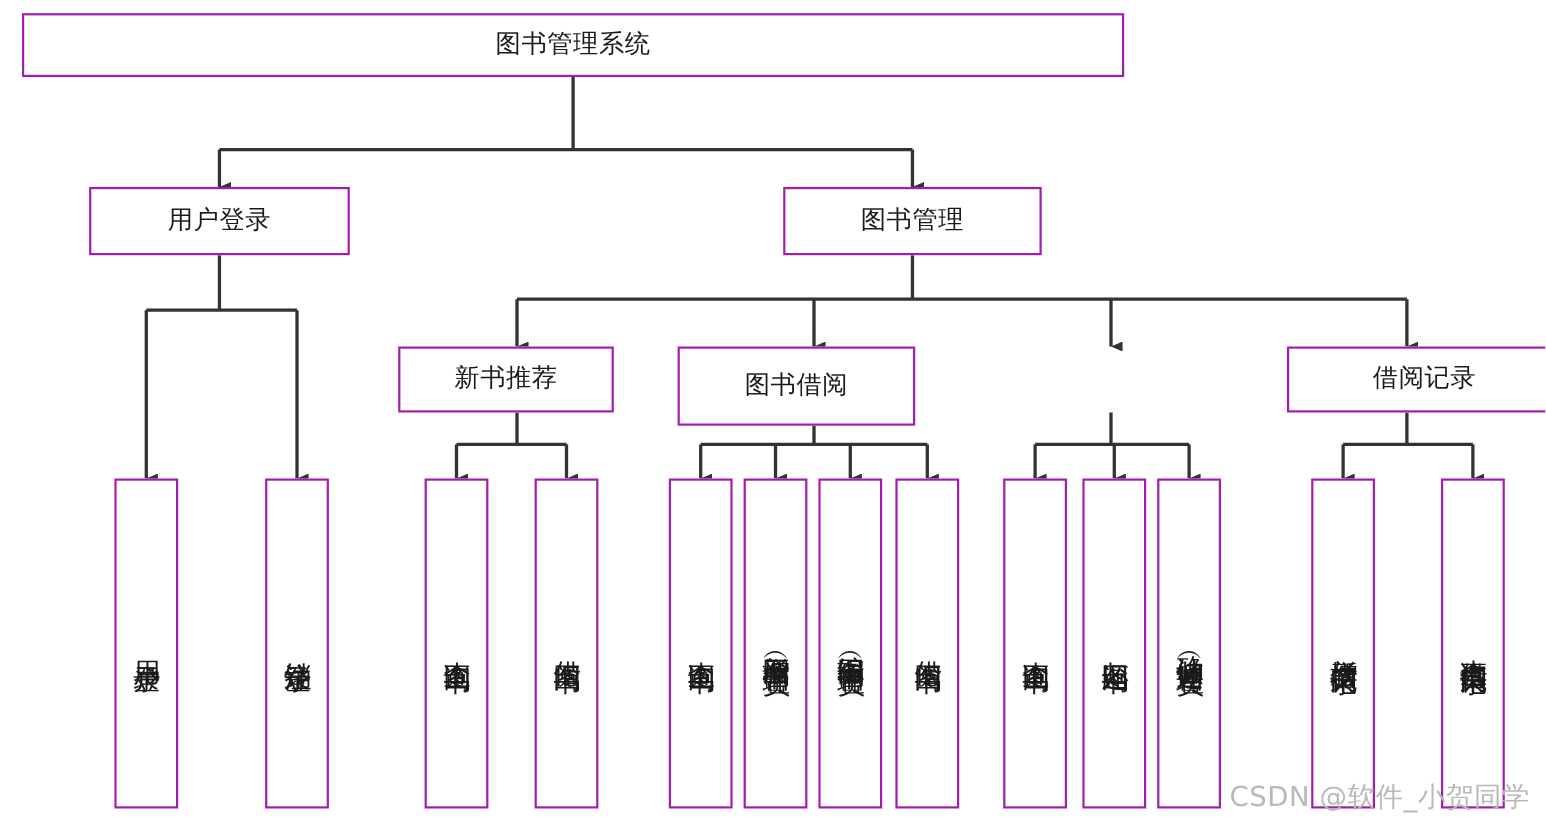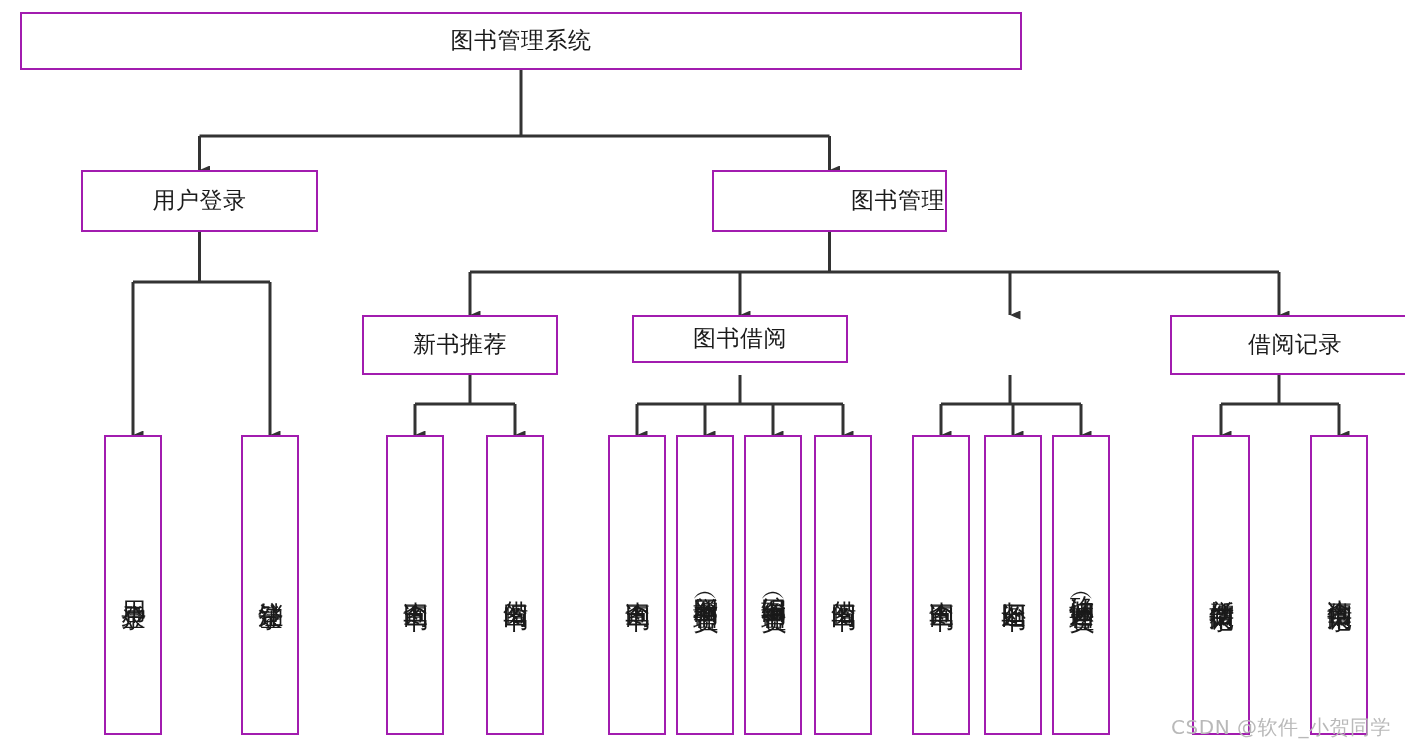--- a/index.html
+++ b/index.html
@@ -57,21 +57,21 @@
     font-size: 25px;
     line-height: 1.22;
     letter-spacing: 2px;
     white-space: normal;
     max-height: 284px;
   }
   #watermark {
     position: absolute;
     right: 14px;
     bottom: 6px;
-    font-size: 20px;
+    font-size: 25px;
     color: #b9b9b9;
     letter-spacing: 0.5px;
     z-index: 5;
     white-space: nowrap;
     font-family: "DejaVu Sans", "Liberation Sans", sans-serif;
   }
 </style>
 </head>
 <body>
 
@@ -120,28 +120,28 @@
       </g>
   </svg>
 
   <div class="node node-root" style="left: 20px; top: 12px; width: 1002px; height: 58px;">
     <span class="node-label">图书管理系统</span>
   </div>
 
   <div class="node node-l2" style="left: 81px; top: 170px; width: 237px; height: 62px;">
     <span class="node-label">用户登录</span>
   </div>
-  <div class="node node-l2" style="left: 712px; top: 170px; width: 235px; height: 62px; justify-content: flex-end;">
+  <div class="node node-l2" style="left: 712px; top: 170px; width: 235px; height: 62px;">
     <span class="node-label">图书管理</span>
   </div>
 
   <div class="node node-l3" style="left: 362px; top: 315px; width: 196px; height: 60px;">
     <span class="node-label">新书推荐</span>
   </div>
-  <div class="node node-l3" style="left: 632px; top: 315px; width: 216px; height: 48px;">
+  <div class="node node-l3" style="left: 616px; top: 315px; width: 216px; height: 72px;">
     <span class="node-label">图书借阅</span>
   </div>
   <div class="node node-l3" style="left: 1170px; top: 315px; width: 250px; height: 60px;">
     <span class="node-label">借阅记录</span>
   </div>
 
   <div class="node node-leaf" style="left: 104px; top: 435px; width: 58px; height: 300px;">
     <span class="node-label">用户登录</span>
   </div>
   <div class="node node-leaf" style="left: 241px; top: 435px; width: 58px; height: 300px;">

